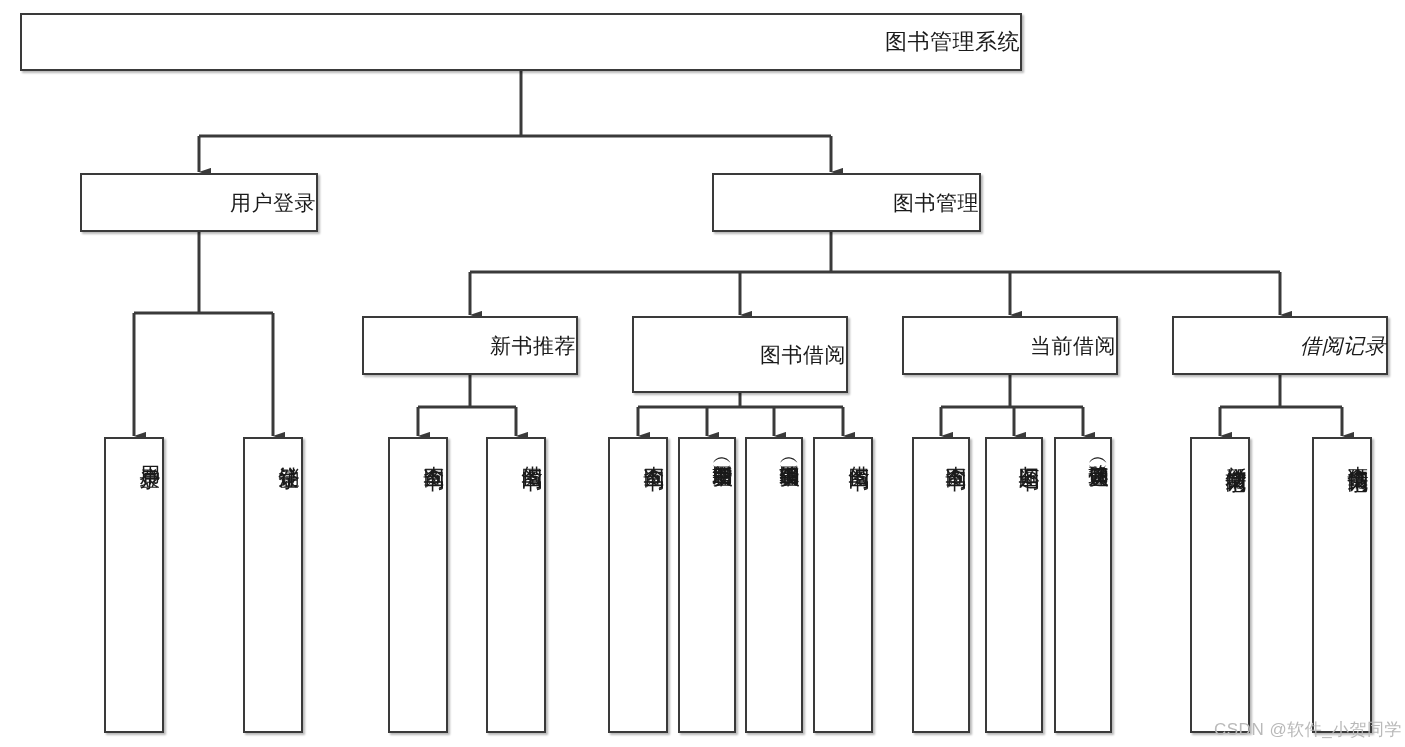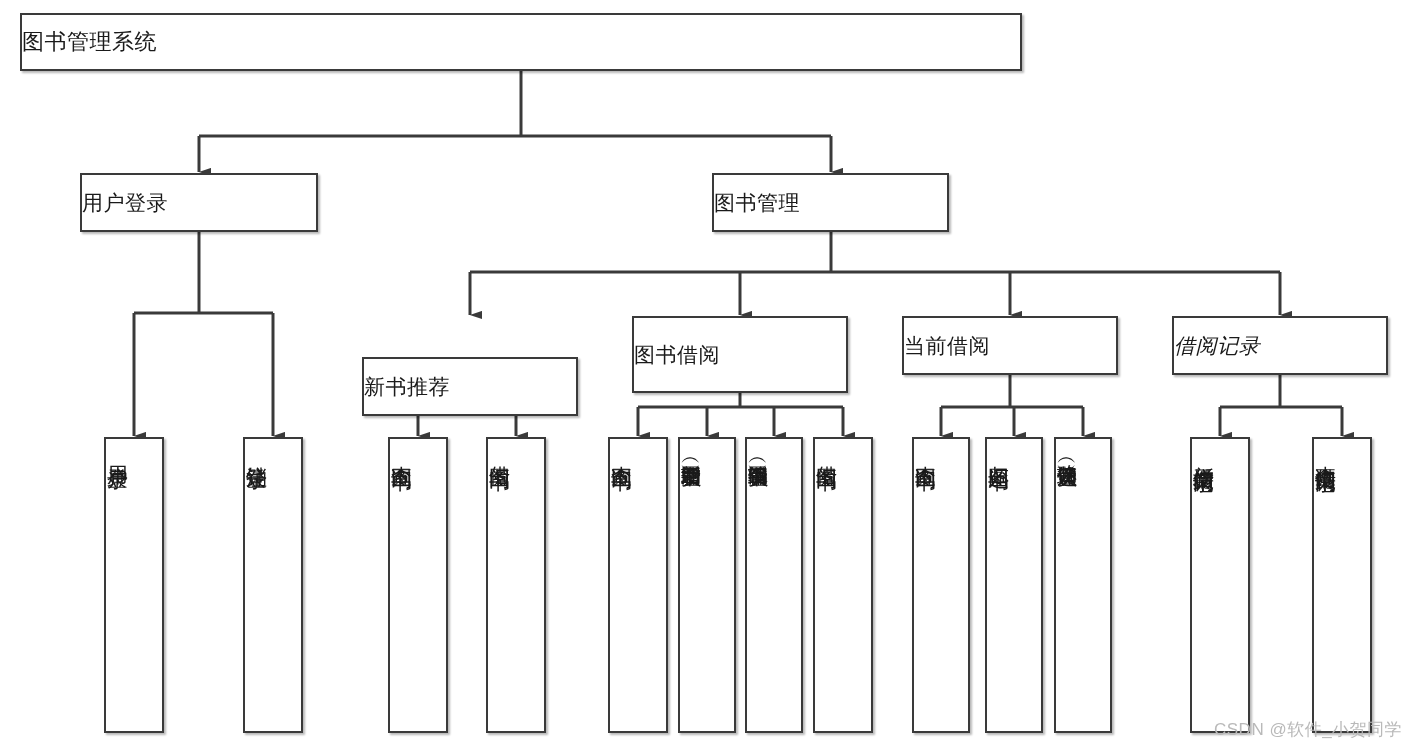--- a/index.html
+++ b/index.html
@@ -27,21 +27,21 @@
     pointer-events: none;
   }
   .node {
     position: absolute;
     box-sizing: border-box;
     background: #ffffff;
     border: 2px solid #3a3a3a;
     box-shadow: 2px 2px 2px rgba(0,0,0,0.28);
     display: flex;
     align-items: center;
-    justify-content: flex-start;
+    justify-content: flex-end;
     color: #1a1a1a;
   }
   .node .label {
     display: block;
     text-align: center;
     line-height: 1.14;
     letter-spacing: 0.5px;
     white-space: nowrap;
   }
   .node.horiz .label {
@@ -130,25 +130,25 @@
     </g>
   </svg>
 
   <div class="node root horiz" style="left:20px; top:13px; width:1002px; height:58px;">
     <span class="label">图书管理系统</span>
   </div>
 
   <div class="node horiz" style="left:80px; top:173px; width:238px; height:59px;">
     <span class="label">用户登录</span>
   </div>
-  <div class="node horiz" style="left:712px; top:173px; width:237px; height:59px;">
+  <div class="node horiz" style="left:712px; top:173px; width:269px; height:59px;">
     <span class="label">图书管理</span>
   </div>
 
-  <div class="node horiz" style="left:362px; top:316px; width:216px; height:59px;margin-top:41px;">
+  <div class="node horiz" style="left:362px; top:316px; width:216px; height:59px;">
     <span class="label">新书推荐</span>
   </div>
   <div class="node horiz" style="left:632px; top:316px; width:216px; height:77px;">
     <span class="label">图书借阅</span>
   </div>
   <div class="node horiz" style="left:902px; top:316px; width:216px; height:59px;">
     <span class="label">当前借阅</span>
   </div>
   <div class="node horiz" style="left:1172px; top:316px; width:216px; height:59px;font-style:italic;">
     <span class="label">借阅记录</span>

